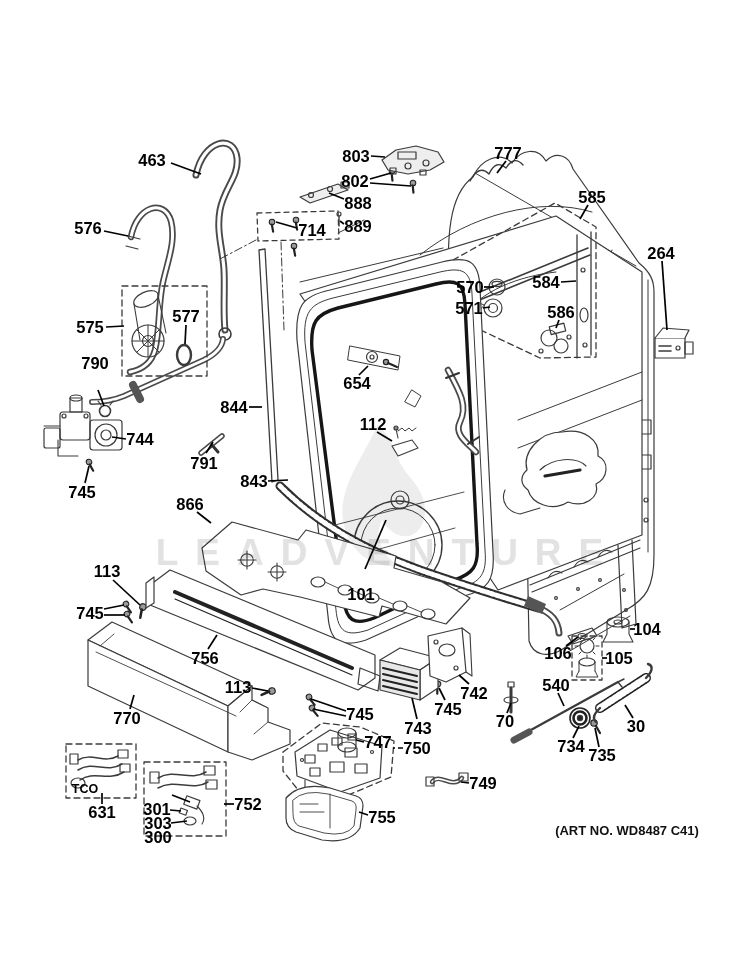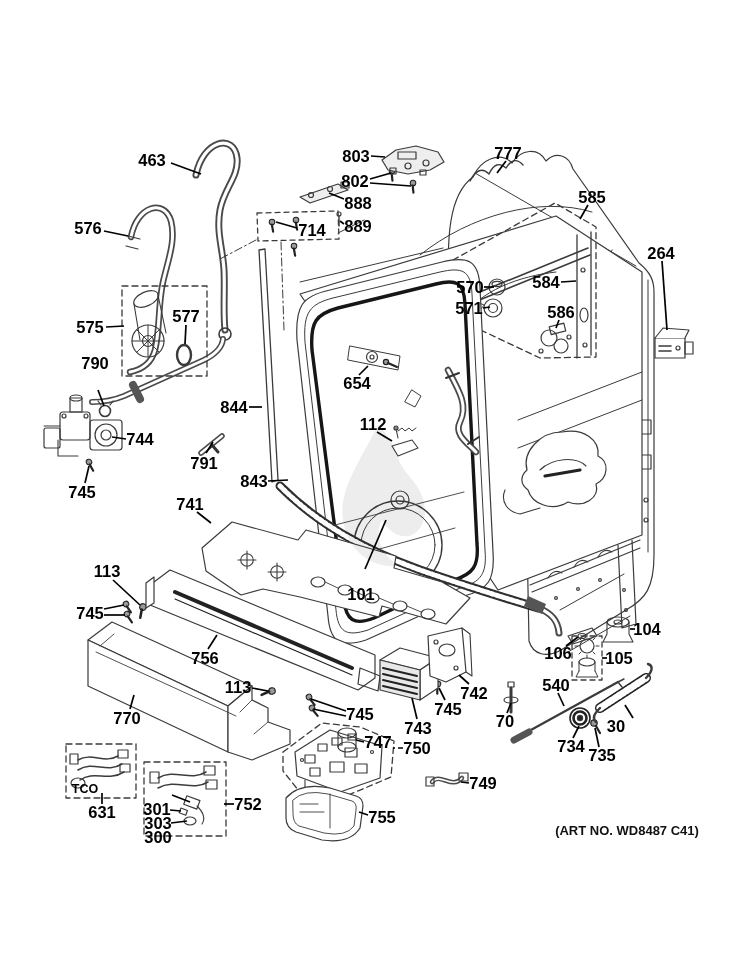--- a/index.html
+++ b/index.html
@@ -358,20 +358,21 @@
       <path d="M659,346 h12 M659,351 h12" stroke-width="1.6"></path>
       <circle cx="678" cy="348" r="2"></circle>
     </g>
   </svg>
 
   <svg id="flame-svg" width="750" height="971" viewBox="0 0 750 971">
     <path d="M378,425 C360,462 336,492 344,525 C350,552 372,568 398,566 C380,552 374,536 382,520
              C390,534 404,540 414,534 C428,524 428,504 418,488 C412,478 402,470 398,458
              C392,442 386,432 378,425 Z" fill="#ededed"></path>
   </svg>
+  <div id="watermark-text">LEADVENTURE</div>
 
   <svg id="leader-svg" width="750" height="971" viewBox="0 0 750 971">
       <line x1="171" y1="163" x2="201" y2="174" stroke="#000" stroke-width="1.7"></line>
       <line x1="104" y1="231" x2="128" y2="236" stroke="#000" stroke-width="1.7"></line>
       <line x1="106" y1="327" x2="124" y2="326" stroke="#000" stroke-width="1.7"></line>
       <line x1="186" y1="325" x2="185" y2="344" stroke="#000" stroke-width="1.7"></line>
       <line x1="98" y1="390" x2="104" y2="406" stroke="#000" stroke-width="1.7"></line>
       <line x1="126" y1="439" x2="112" y2="437" stroke="#000" stroke-width="1.7"></line>
       <line x1="85" y1="483" x2="89" y2="466" stroke="#000" stroke-width="1.7"></line>
       <line x1="249" y1="407" x2="262" y2="407" stroke="#000" stroke-width="1.7"></line>
@@ -428,21 +429,21 @@
       <div class="part-label" style="left: 152px; top: 160px;">463</div>
       <div class="part-label" style="left: 88px; top: 228px;">576</div>
       <div class="part-label" style="left: 90px; top: 327px;">575</div>
       <div class="part-label" style="left: 186px; top: 316px;">577</div>
       <div class="part-label" style="left: 95px; top: 363px;">790</div>
       <div class="part-label" style="left: 140px; top: 439px;">744</div>
       <div class="part-label" style="left: 82px; top: 492px;">745</div>
       <div class="part-label" style="left: 234px; top: 407px;">844</div>
       <div class="part-label" style="left: 204px; top: 463px;">791</div>
       <div class="part-label" style="left: 254px; top: 481px;">843</div>
-      <div class="part-label" style="left: 190px; top: 504px;">741</div>
+      <div class="part-label" style="left: 190px; top: 504px;">866</div>
       <div class="part-label" style="left: 107px; top: 571px;">113</div>
       <div class="part-label" style="left: 90px; top: 613px;">745</div>
       <div class="part-label" style="left: 205px; top: 658px;">756</div>
       <div class="part-label" style="left: 238px; top: 687px;">113</div>
       <div class="part-label" style="left: 127px; top: 718px;">770</div>
       <div class="part-label" style="left: 360px; top: 714px;">745</div>
       <div class="part-label" style="left: 418px; top: 728px;">743</div>
       <div class="part-label" style="left: 448px; top: 709px;">745</div>
       <div class="part-label" style="left: 474px; top: 693px;">742</div>
       <div class="part-label" style="left: 378px; top: 742px;">747</div>
@@ -470,17 +471,17 @@
       <div class="part-label" style="left: 357px; top: 383px;">654</div>
       <div class="part-label" style="left: 373px; top: 424px;">112</div>
       <div class="part-label" style="left: 361px; top: 578px; margin-top: 16px;">101</div>
       <div class="part-label" style="left: 647px; top: 629px;">104</div>
       <div class="part-label" style="left: 619px; top: 658px;">105</div>
       <div class="part-label" style="left: 558px; top: 653px;">106</div>
       <div class="part-label" style="left: 505px; top: 721px;">70</div>
       <div class="part-label" style="left: 556px; top: 685px;">540</div>
       <div class="part-label" style="left: 571px; top: 746px;">734</div>
       <div class="part-label" style="left: 602px; top: 755px;">735</div>
-      <div class="part-label" style="left: 616px; top: 726px;">30</div>
+      <div class="part-label" style="left: 636px; top: 726px;">30</div>
     </div>
 
   <div id="art-no">(ART NO. WD8487 C41)</div>
 </div>
 
 </body></html>

